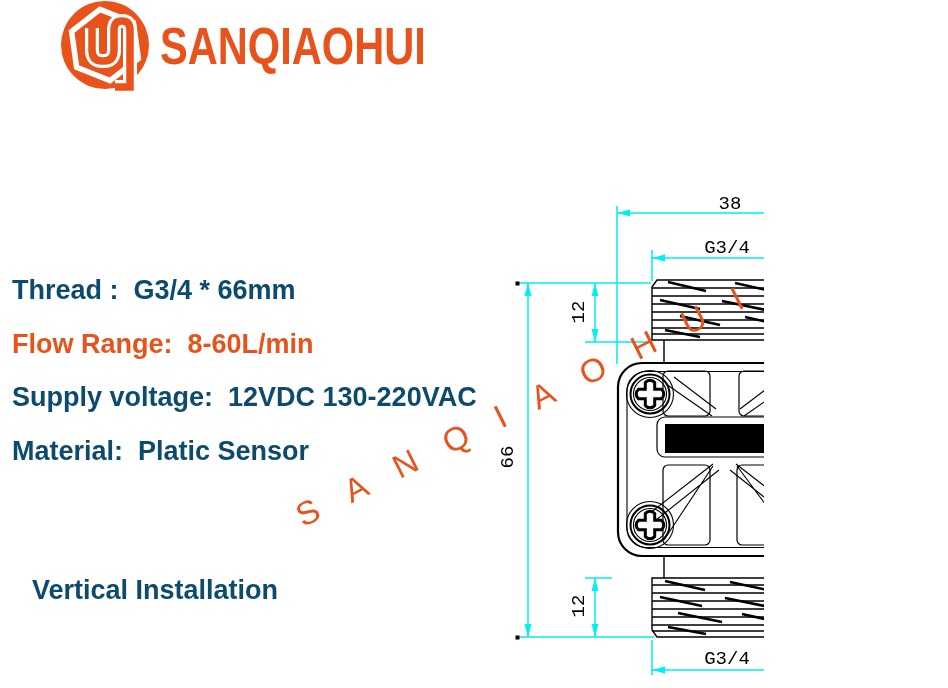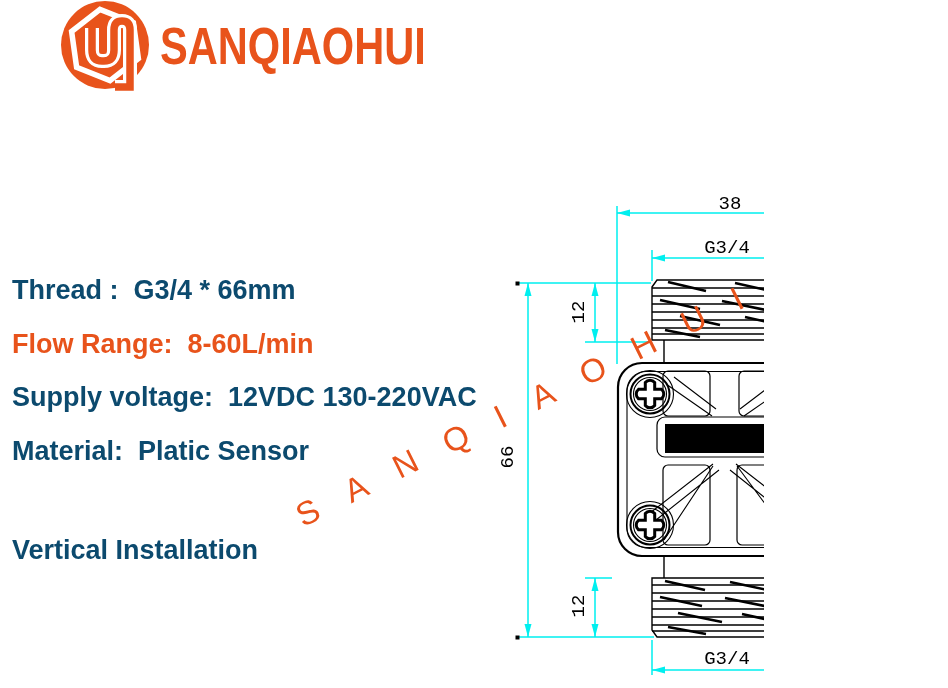--- a/index.html
+++ b/index.html
@@ -7,21 +7,21 @@
           font-family:"Liberation Sans",sans-serif;}
   .abs{position:absolute;}
   
   #brand-text{left:160px;top:16px;font-size:52px;font-weight:bold;color:#E8531B;
               transform:scaleX(0.80);transform-origin:0 0;white-space:pre;letter-spacing:0px;}
   #page-title{left:288px;top:99px;font-size:42px;font-weight:bold;color:#E8531B;white-space:pre;}
   
   .spec{left:12px;font-size:27px;font-weight:bold;color:#0c4a6e;white-space:pre;line-height:28px;}
   .spec.accent{color:#E8531B;}
   #spec-0{top:276px;} #spec-1{top:330px;} #spec-2{top:383px;}
-  #spec-3{top:437px;} #spec-4{top:491px;} #spec-5{top:536px;}
+  #spec-3{top:437px;} #spec-4{top:491px;} #spec-5{top:576px;margin-left:20px;}
   
   #watermark{left:296px;top:494px;font-size:33px;color:#E8531B;letter-spacing:32px;
              white-space:pre;transform:rotate(-26.5deg);transform-origin:11px 17px;z-index:30;}
   
   #drawing{left:0;top:0;z-index:10;}
   
   #flow-label{left:905px;top:569px;height:96px;writing-mode:vertical-rl;text-orientation:upright;
               font-size:17px;letter-spacing:4px;color:#16161d;font-weight:bold;z-index:11;}
 </style>
 </head>

